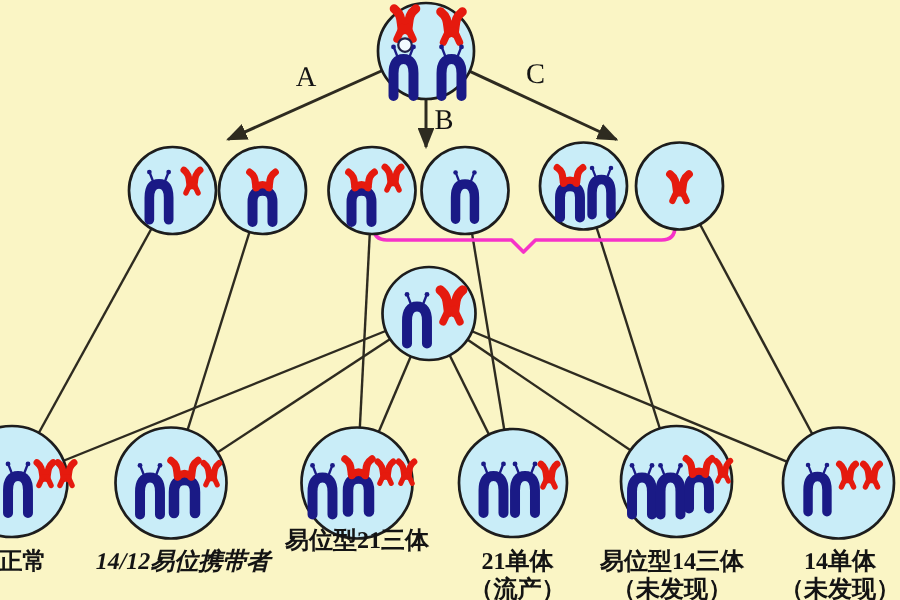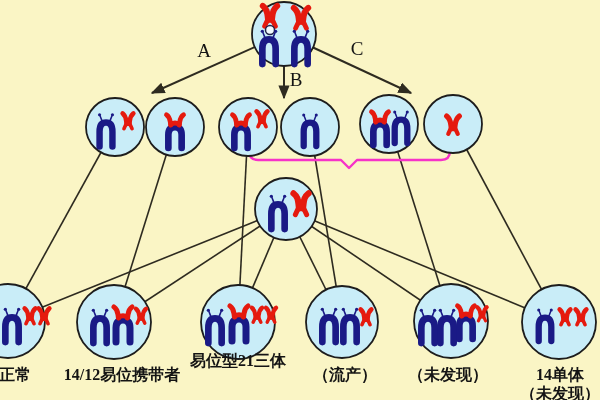--- a/index.html
+++ b/index.html
@@ -273,30 +273,32 @@
         </g>
       </g>
       <text x="204" y="57" text-anchor="middle" font-size="19" font-family="&quot;Liberation Serif&quot;,&quot;DejaVu Serif&quot;,serif" fill="#141414">A</text>
       <text x="296" y="86" text-anchor="middle" font-size="19" font-family="&quot;Liberation Serif&quot;,&quot;DejaVu Serif&quot;,serif" fill="#141414">B</text>
       <text x="357" y="55" text-anchor="middle" font-size="19" font-family="&quot;Liberation Serif&quot;,&quot;DejaVu Serif&quot;,serif" fill="#141414">C</text>
     </svg>
   <div id="labels">
       <div class="lbl" style="left: -85px; top: 365px;">
         <div>正常</div>
       </div>
-      <div class="lbl" style="left: 22px; top: 365px;">
+      <div class="lbl" style="left: 22px; top: 365px; font-style: italic;">
         <div>14/12易位携带者</div>
       </div>
       <div class="lbl" style="left: 138px; top: 351px;">
         <div>易位型21三体</div>
       </div>
       <div class="lbl" style="left: 245px; top: 365px;">
+        <div>21单体</div>
         <div>（流产）</div>
       </div>
       <div class="lbl" style="left: 348px; top: 365px;">
+        <div>易位型14三体</div>
         <div>（未发现）</div>
       </div>
       <div class="lbl" style="left: 460px; top: 365px;">
         <div>14单体</div>
         <div>（未发现）</div>
       </div>
     </div>
 </div>
 
 </body></html>

